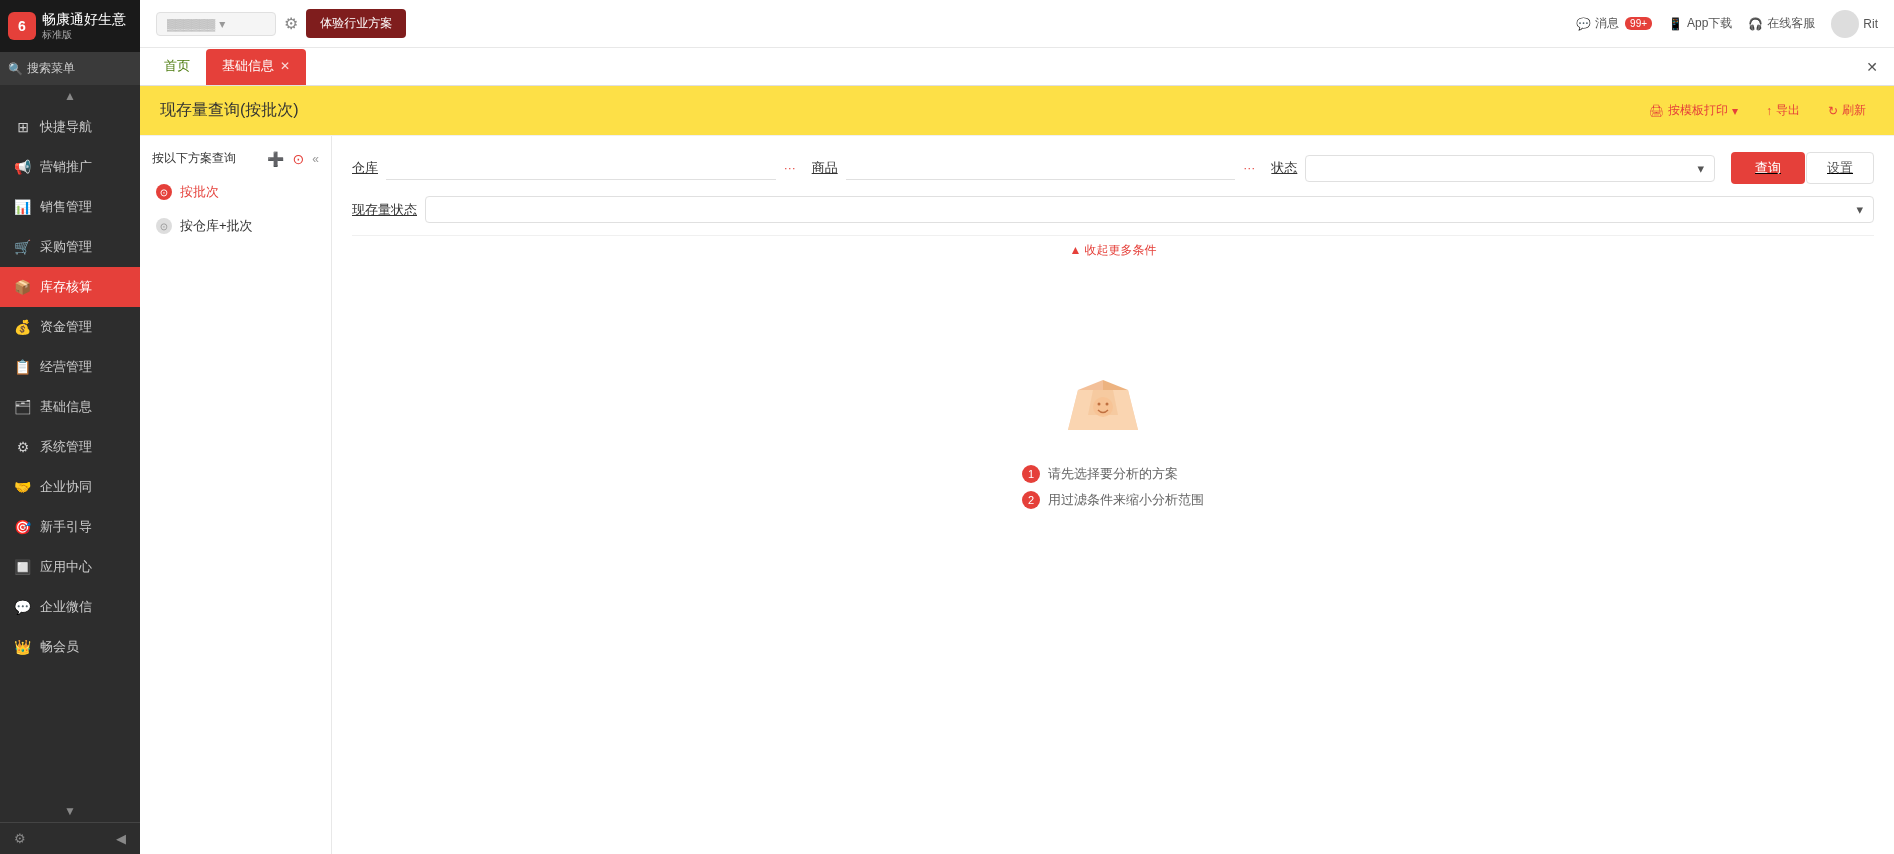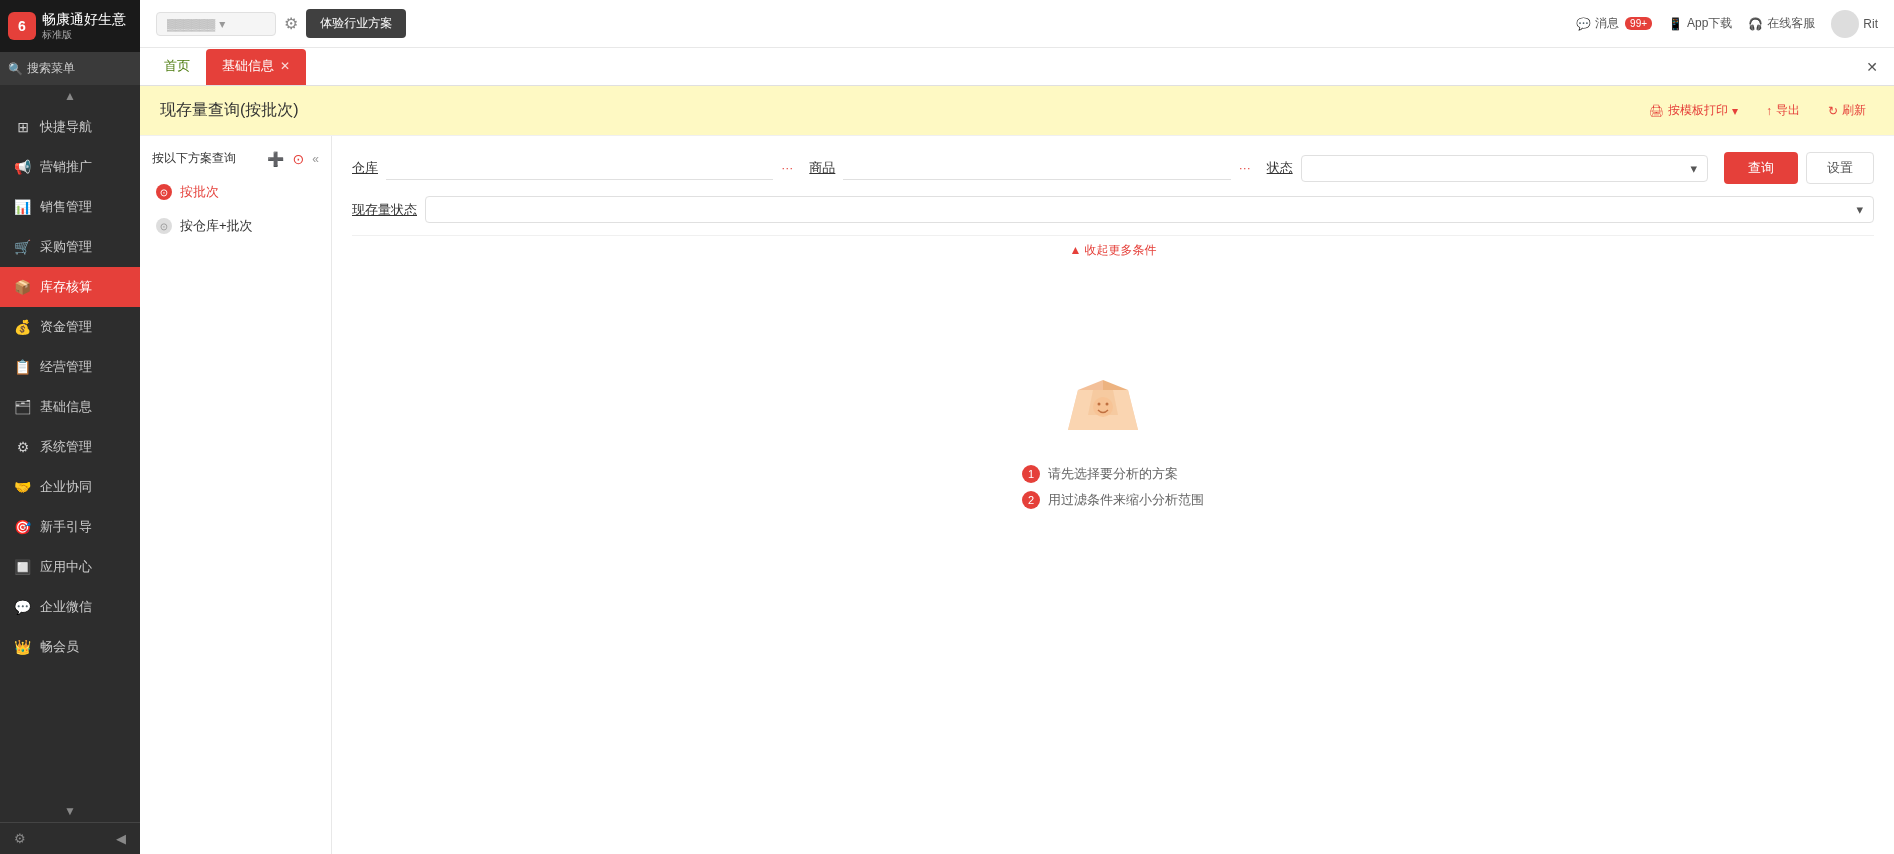--- a/index.html
+++ b/index.html
@@ -81,21 +81,21 @@
       border-bottom: 1px solid #e8e8e8;
       flex-shrink: 0;
     }
     .topbar-left { display: flex; align-items: center; gap: 8px; }
     .topbar-search-box {
       background: #f5f5f5; border: 1px solid #e0e0e0; border-radius: 4px;
       padding: 4px 10px; font-size: 12px; color: #999; display: flex; align-items: center; gap: 4px;
       min-width: 120px;
     }
     .topbar-btn {
-      background: #404040; color: #fff; border: none; border-radius: 4px;
+      background: #7f1d1d; color: #fff; border: none; border-radius: 4px;
       padding: 6px 14px; font-size: 12px; cursor: pointer;
     }
     .topbar-right { display: flex; align-items: center; gap: 16px; color: #555; font-size: 12px; }
     .topbar-right-item { display: flex; align-items: center; gap: 4px; cursor: pointer; }
     .badge {
       background: #e5403a; color: #fff; border-radius: 6px;
       padding: 1px 5px; font-size: 10px; margin-left: 2px;
     }
     .avatar { width: 28px; height: 28px; background: #ddd; border-radius: 50%; }
 
@@ -128,21 +128,21 @@
       background: #fff;
       overflow: auto;
       position: relative;
     }
 
     
     .page-header {
       display: flex; align-items: center; justify-content: space-between;
       padding: 12px 20px;
       border-bottom: 1px solid #f0f0f0;
-      background: #fef9c3;
+      background: #fde047;
     }
     .page-title { font-size: 16px; color: #333; font-weight: 500; }
     .page-actions { display: flex; align-items: center; gap: 12px; }
     .action-btn {
       display: flex; align-items: center; gap: 4px;
       color: #e5403a; font-size: 12px; cursor: pointer;
       padding: 4px 8px; border: none; background: none;
     }
 
     
@@ -203,21 +203,21 @@
       color: #333;
     }
     .filter-more { color: #e5403a; cursor: pointer; font-size: 12px; white-space: nowrap; }
     .filter-select {
       flex: 1; display: flex; align-items: center; justify-content: space-between;
       border: 1px solid #e0e0e0; border-radius: 4px; padding: 5px 10px;
       cursor: pointer; background: #fff; font-size: 13px; color: #555;
     }
     .filter-dash { color: #999; }
     .filter-actions {
-      display: flex; gap: 8px; justify-content: flex-end; align-items: center;
+      display: flex; gap: 1px; justify-content: flex-end; align-items: center; text-decoration: underline;
     }
     .btn-query {
       background: #e5403a; color: #fff; border: none; border-radius: 4px;
       padding: 7px 24px; font-size: 13px; cursor: pointer;
     }
     .btn-settings {
       border: 1px solid #e0e0e0; border-radius: 4px; background: #fff;
       padding: 6px 20px; font-size: 13px; cursor: pointer; color: #555;
     }
     .collapse-bar {

